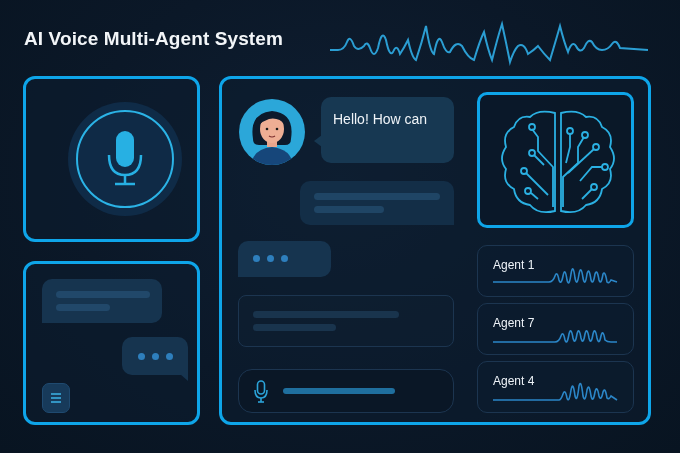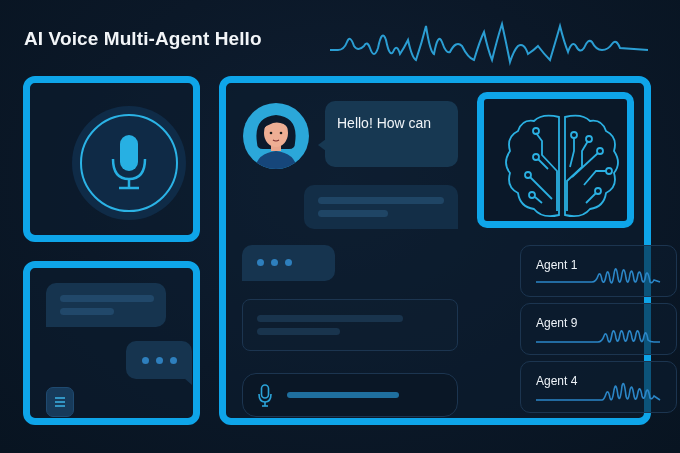--- a/index.html
+++ b/index.html
@@ -11,21 +11,21 @@
     position: relative;
   }
   .title {
     position: absolute; left: 24px; top: 28px;
     font-size: 19px; font-weight: bold; color: #f2f5f8; letter-spacing: 0.1px;
   }
   .top-wave { position: absolute; left: 330px; top: 20px; width: 320px; height: 50px; }
 
   .panel {
     position: absolute;
-    border: 7px solid #0ea5e9;
+    border: 3px solid #0ea5e9;
     border-radius: 12px;
     background: rgba(13, 30, 48, 0.55);
   }
   .mic-panel { left: 23px; top: 76px; width: 177px; height: 166px; }
   .mic-outer {
     position: absolute; left: 42px; top: 23px; width: 114px; height: 114px;
     border-radius: 50%; background: #0f2b47;
   }
   .mic-ring {
     position: absolute; left: 8px; top: 8px; width: 98px; height: 98px;
@@ -89,31 +89,30 @@
   .voice-bar {
     position: absolute; left: 44px; top: 18px; width: 112px; height: 6px;
     border-radius: 3px; background: #1f6f9e;
   }
 
   .brain-panel { left: 477px; top: 92px; width: 157px; height: 136px; border-radius: 10px; background: rgba(10,24,40,0.8); }
   .agent-card {
     position: absolute; left: 477px; width: 157px; height: 52px;
     border: 1px solid #1c3550; border-radius: 10px; background: rgba(12,28,46,0.6);
     cursor: pointer;
-    margin-left: 43px;
   }
   .agent-label {
     position: absolute; left: 15px; top: 12px; font-size: 12px; color: #eef3f8;
   }
   .agent-wave { position: absolute; left: 15px; top: 14px; width: 132px; height: 30px; }
 </style>
 </head>
 <body>
 
-<div class="title">AI Voice Multi-Agent Hello</div>
+<div class="title">AI Voice Multi-Agent System</div>
 <svg class="top-wave" viewBox="0 0 320 50">
   <path d="M0 30 L8 30 Q14 30 17 22 Q20 14 24 26 Q28 32 34 26 Q37 20 40 28 Q44 40 48 28 Q52 8 56 20 Q60 40 64 30 Q67 24 70 34 Q74 28 78 20 Q82 38 86 40 Q92 22 96 6 Q100 32 104 34 Q108 12 112 22 Q116 34 120 32 Q126 20 132 26 Q138 38 144 40 Q150 20 154 12 Q158 30 162 40 Q168 16 172 4 Q176 22 180 42 Q184 30 188 26 Q194 22 198 34 Q204 30 208 26 Q214 34 220 40 Q226 20 230 6 Q234 22 238 32 Q242 20 246 26 Q250 34 254 28 Q258 18 262 22 Q266 30 272 30 Q278 30 282 24 Q286 18 290 28 L318 30" fill="none" stroke="#2b9ed3" stroke-width="2"></path>
 </svg>
 
 <div class="panel mic-panel">
   <div class="mic-outer">
     <div class="mic-ring">
       <svg width="40" height="60" viewBox="0 0 40 60">
         <rect x="11" y="2" width="18" height="36" rx="9" fill="#27b0e3"></rect>
         <path d="M4 26 Q4 46 20 46 Q36 46 36 26" fill="none" stroke="#27b0e3" stroke-width="2.5"></path>
@@ -214,21 +213,21 @@
   </svg>
 </div>
 
 <div class="agent-card" style="top:245px;">
   <div class="agent-label">Agent 1</div>
   <svg class="agent-wave" viewBox="0 0 132 30">
     <path d="M0 22 L56 22 Q60 22 62 16 Q64 10 66 20 Q68 26 70 16 Q72 6 74 20 Q76 28 78 14 Q80 2 82 18 Q84 28 86 14 Q88 4 90 18 Q92 28 94 14 Q96 6 98 20 Q100 26 102 14 Q104 8 106 20 Q108 26 110 14 Q112 10 114 22 Q116 24 118 20 L124 22" fill="none" stroke="#2b86c7" stroke-width="1.6"></path>
   </svg>
 </div>
 <div class="agent-card" style="top:303px;">
-  <div class="agent-label">Agent 9</div>
+  <div class="agent-label">Agent 7</div>
   <svg class="agent-wave" viewBox="0 0 132 30">
     <path d="M0 24 L62 24 Q66 24 68 18 Q70 12 72 22 Q74 28 76 16 Q78 8 80 20 Q82 28 84 16 Q86 8 88 20 Q90 28 92 16 Q94 8 96 20 Q98 28 100 16 Q102 8 104 20 Q106 28 108 18 Q110 10 112 22 Q114 24 118 24 L124 24" fill="none" stroke="#2b86c7" stroke-width="1.6"></path>
   </svg>
 </div>
 <div class="agent-card" style="top:361px;">
   <div class="agent-label">Agent 4</div>
   <svg class="agent-wave" viewBox="0 0 132 30">
     <path d="M0 24 L66 24 Q68 24 70 18 Q72 12 74 22 Q76 28 78 14 Q80 4 82 20 Q84 28 86 10 Q88 2 90 20 Q92 28 94 14 Q96 6 98 20 Q100 28 102 16 Q104 8 106 20 Q108 26 110 16 Q112 10 114 22 Q116 24 118 20 L124 24" fill="none" stroke="#2b86c7" stroke-width="1.6"></path>
   </svg>
 </div>

